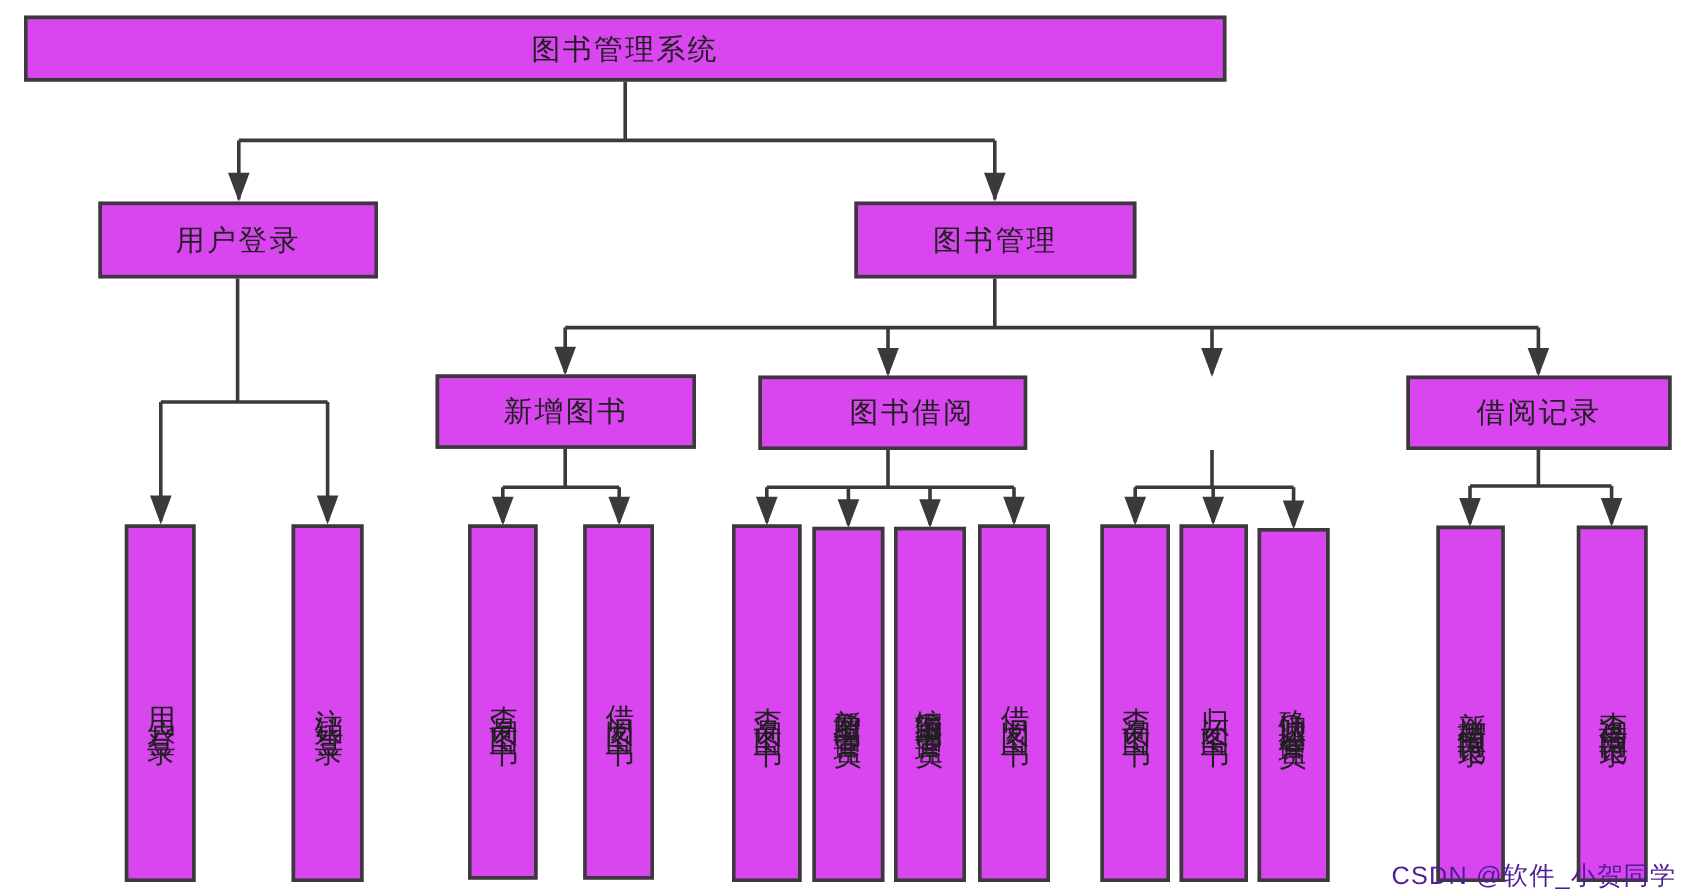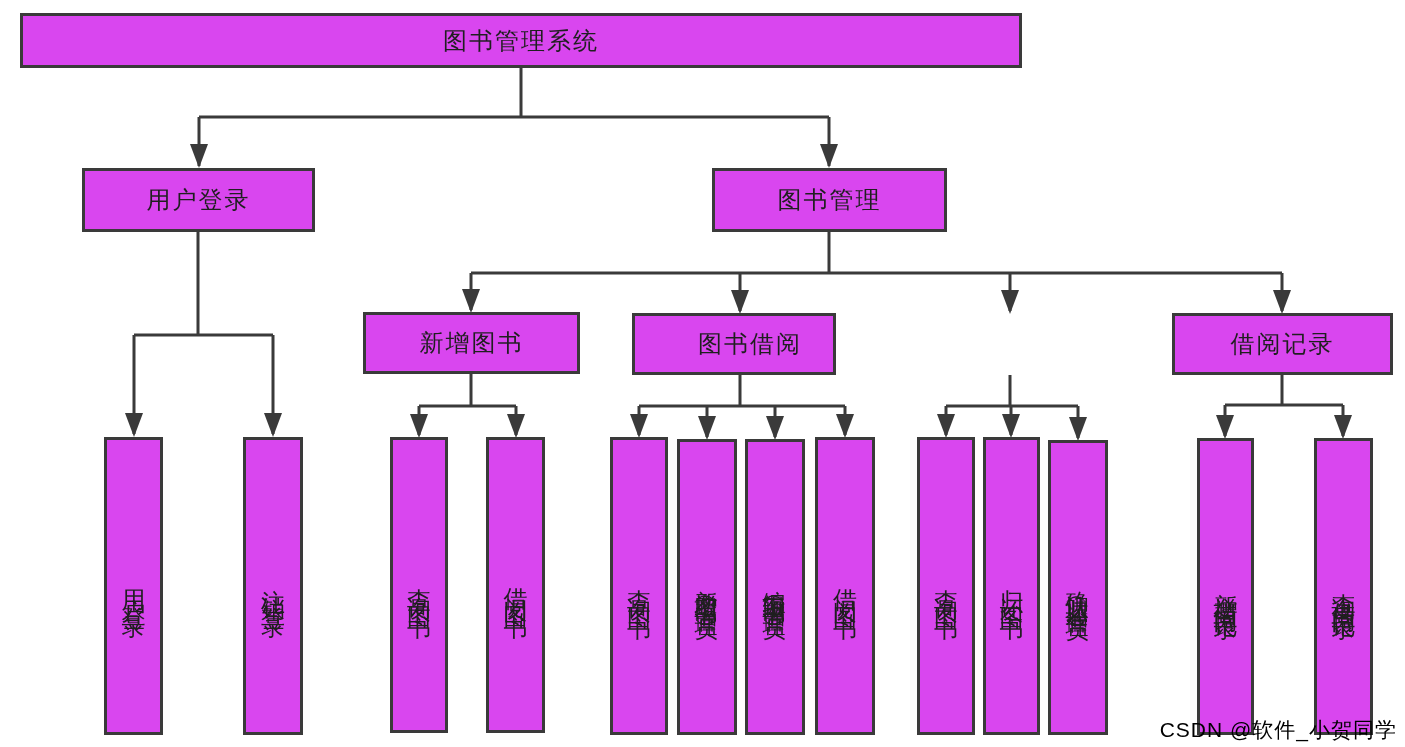--- a/index.html
+++ b/index.html
@@ -16,21 +16,21 @@
     font-size:24px;letter-spacing:2px;white-space:nowrap;
   }
   .vnode{
     writing-mode:vertical-rl;text-orientation:mixed;
     letter-spacing:9px;padding-top:4px;
   }
   .vnode.ls6{letter-spacing:5px;}
   .vnode.ls9{letter-spacing:4px;font-size:23px;padding-top:6px;}
   .watermark{
     position:absolute;right:8px;bottom:3px;z-index:2;
-    font-size:21px;color:#000000;letter-spacing:1px;
+    font-size:21px;color:#4c1d95;letter-spacing:1px;
   }
 </style>
 </head>
 <body>
 
 <div class="stage">
 
   <svg class="wires" width="1405" height="747" viewBox="0 0 1405 747">
     <g stroke="#3a3a3a" stroke-width="3" fill="none">
 
@@ -70,21 +70,21 @@
       <polygon points="1334,415 1352,415 1343,439"></polygon>
     </g>
   </svg>
 
   <div class="node" style="left:20px;top:13px;width:1002px;height:55px;">图书管理系统</div>
 
   <div class="node" style="left:82px;top:168px;width:233px;height:64px;">用户登录</div>
   <div class="node" style="left:712px;top:168px;width:235px;height:64px;">图书管理</div>
 
   <div class="node" style="left:363px;top:312px;width:217px;height:62px;">新增图书</div>
-  <div class="node" style="left:632px;top:313px;width:204px;height:62px;padding-left:32px;">图书借阅</div>
+  <div class="node" style="left:632px;top:313px;width:224px;height:62px;padding-left:32px;">图书借阅</div>
   <div class="node" style="left:1172px;top:313px;width:221px;height:62px;">借阅记录</div>
 
   <div class="node vnode" style="left:104px;top:437px;width:59px;height:298px;">用户登录</div>
   <div class="node vnode" style="left:243px;top:437px;width:60px;height:298px;">注销登录</div>
 
   <div class="node vnode" style="left:390px;top:437px;width:58px;height:296px;">查询图书</div>
   <div class="node vnode" style="left:486px;top:437px;width:59px;height:296px;">借阅图书</div>
 
   <div class="node vnode" style="left:610px;top:437px;width:58px;height:298px;">查询图书</div>
   <div class="node vnode ls9" style="left:677px;top:439px;width:60px;height:296px;">新增图书（管理员）</div>

